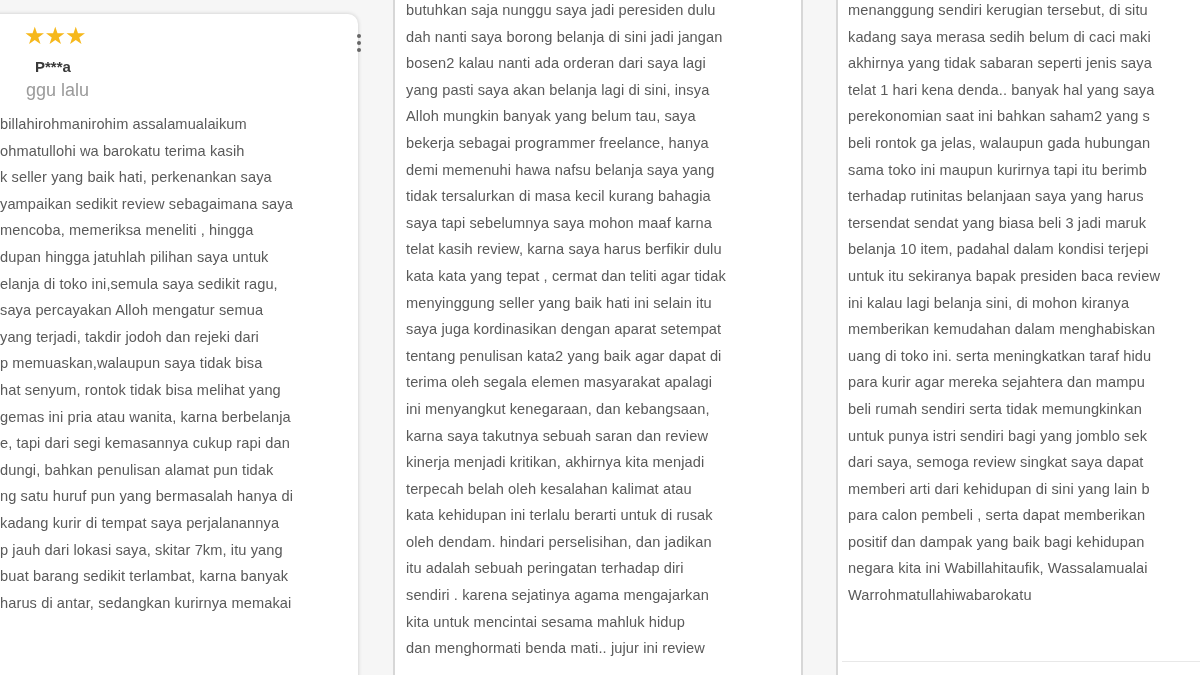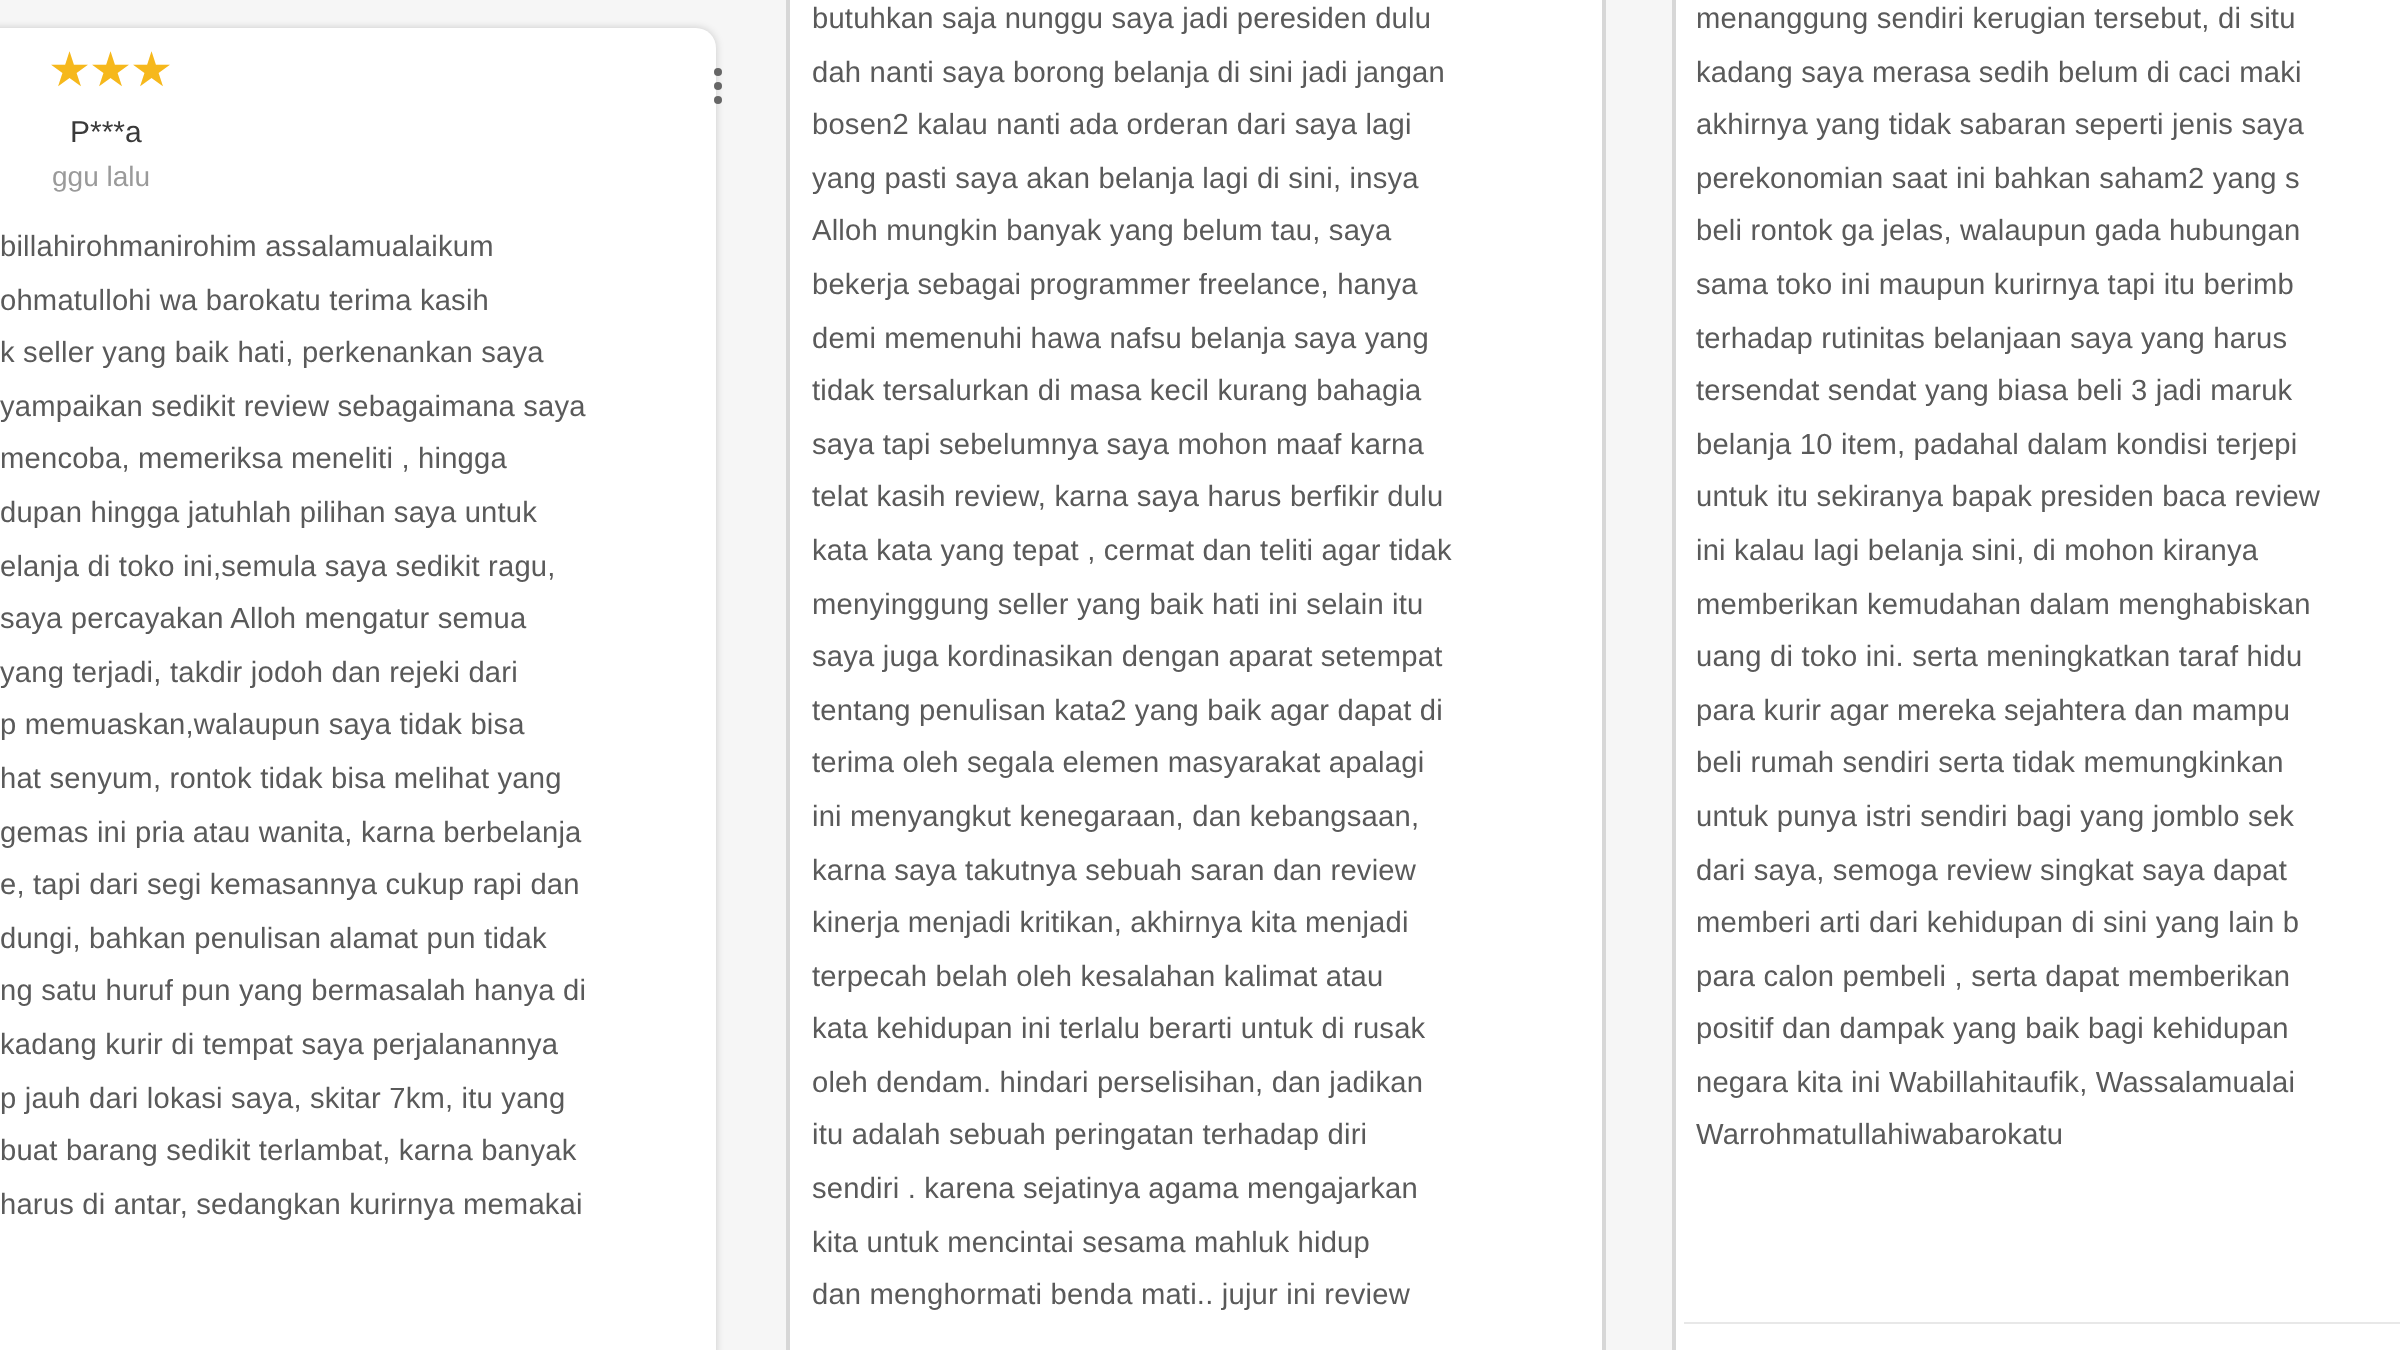--- a/index.html
+++ b/index.html
@@ -54,28 +54,28 @@
       font-size: 24px;
       line-height: 24px;
       color: #f6b81c;
       letter-spacing: -1px;
     }
     .reviewer {
       position: absolute;
       left: 35px;
       top: 58px;
       font-size: 15px;
-      font-weight: normal;
+      font-weight: bold;
       color: #3a3a3a;
     }
     .time {
       position: absolute;
       left: 26px;
       top: 80px;
-      font-size: 14px;
+      font-size: 18px;
       color: #9a9a9a;
     }
     .kebab {
       position: absolute;
       left: 354px;
       top: 34px;
       width: 10px;
       height: 24px;
       cursor: pointer;
     }
@@ -185,20 +185,21 @@
     <li>sendiri . karena sejatinya agama mengajarkan</li>
     <li>kita untuk mencintai sesama mahluk hidup</li>
     <li>dan menghormati benda mati.. jujur ini review</li>
   </ul>
 
   <div class="card card-right"></div>
   <ul class="text-block right-text">
     <li>menanggung sendiri kerugian tersebut, di situ</li>
     <li>kadang saya merasa sedih belum di caci maki</li>
     <li>akhirnya yang tidak sabaran seperti jenis saya</li>
+    <li>telat 1 hari kena denda.. banyak hal yang saya</li>
     <li>perekonomian saat ini bahkan saham2 yang s</li>
     <li>beli rontok ga jelas, walaupun gada hubungan</li>
     <li>sama toko ini maupun kurirnya tapi itu berimb</li>
     <li>terhadap rutinitas belanjaan saya yang harus</li>
     <li>tersendat sendat yang biasa beli 3 jadi maruk</li>
     <li>belanja 10 item, padahal dalam kondisi terjepi</li>
     <li>untuk itu sekiranya bapak presiden baca review</li>
     <li>ini kalau lagi belanja sini, di mohon kiranya</li>
     <li>memberikan kemudahan dalam menghabiskan</li>
     <li>uang di toko ini. serta meningkatkan taraf hidu</li>

